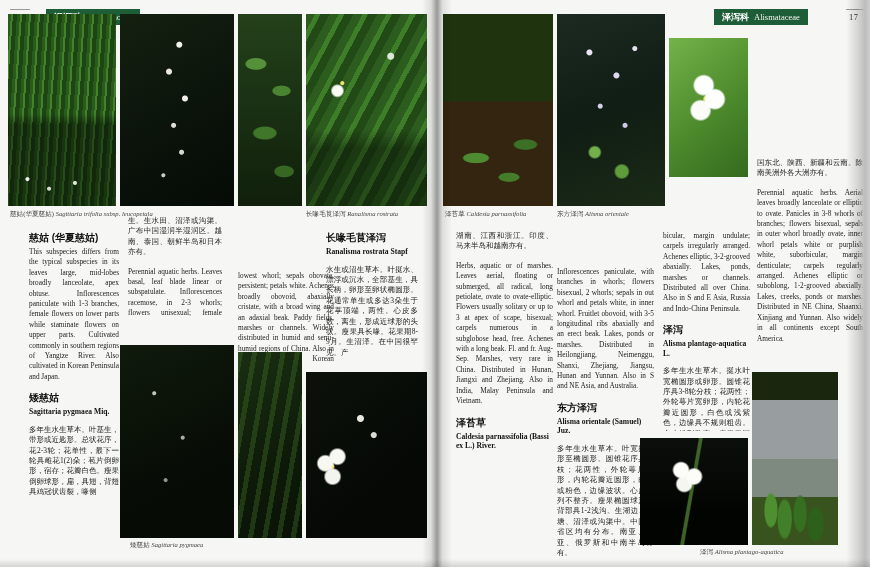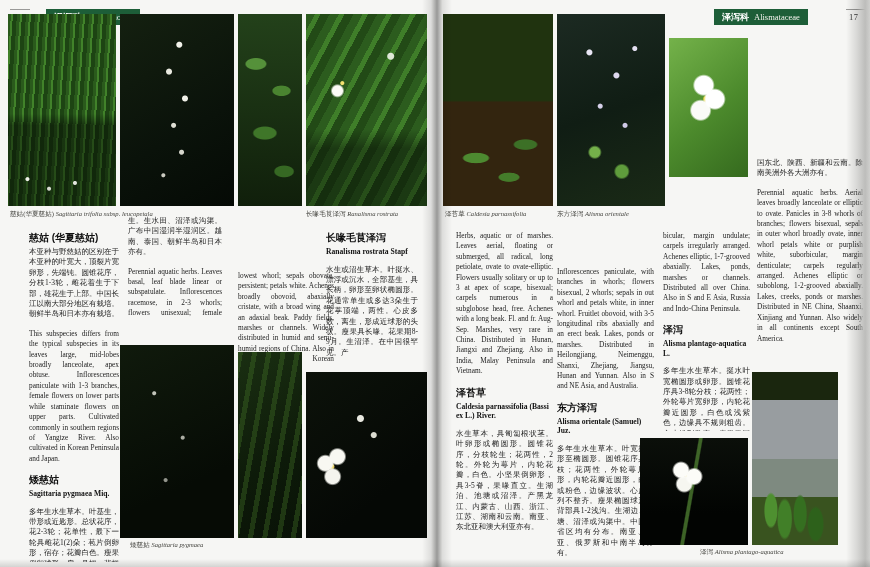--- a/index.html
+++ b/index.html
@@ -137,21 +137,20 @@
     <span>慈姑(华夏慈姑)</span>
     <span class="la">Sagittaria trifolia subsp. leucopetala</span>
   </div>
   <div class="abs cap" style="left:306px;top:210px;">
     <span>长喙毛茛泽泻</span>
     <span class="la">Ranalisma rostrata</span>
   </div>
 
   <div class="abs col" style="left:29px;top:231px;width:90px;height:331px;">
     <div class="hcn">慈姑 (华夏慈姑)</div>
-    <p class="cn">本亚种与野慈姑的区别在于本亚种的叶宽大，顶裂片宽卵形，先端钝。圆锥花序，分枝1-3轮，雌花着生于下部，雄花生于上部。中国长江以南大部分地区有栽培。朝鲜半岛和日本亦有栽培。</p>
     <p class="en">This subspecies differs from the typical subspecies in its leaves large, mid-lobes broadly lanceolate, apex obtuse. Inflorescences paniculate with 1-3 branches, female flowers on lower parts while staminate flowers on upper parts. Cultivated commonly in southern regions of Yangtze River. Also cultivated in Korean Peninsula and Japan.</p>
     <div class="hcn mt8">矮慈姑</div>
     <div class="hla">Sagittaria pygmaea Miq.</div>
     <p class="cn">多年生水生草本。叶基生，带形或近匙形。总状花序，花2-3轮；花单性，最下一轮具雌花1(2)朵；苞片倒卵形，宿存；花瓣白色。瘦果倒卵球形，扁，具翅，背翅具鸡冠状齿裂，喙侧</p>
   </div>
 
   <div class="abs col" style="left:128px;top:216px;width:94px;height:104px;">
     <p class="cn">生。生水田、沼泽或沟渠。广布中国湿润半湿润区。越南、泰国、朝鲜半岛和日本亦有。</p>
     <p class="en">Perennial aquatic herbs. Leaves basal, leaf blade linear or subspatulate. Inflorescences racemose, in 2-3 whorls; flowers unisexual; female flowers number not exceeding 2, restricted to</p>
   </div>
@@ -181,37 +180,37 @@
   <div class="abs cap" style="left:445px;top:210px;">
     <span>泽苔草</span>
     <span class="la">Caldesia parnassifolia</span>
   </div>
   <div class="abs cap" style="left:557px;top:210px;">
     <span>东方泽泻</span>
     <span class="la">Alisma orientale</span>
   </div>
 
   <div class="abs col" style="left:456px;top:231px;width:97px;height:332px;">
+    <p class="cn">湖南、江西和浙江。印度、马来半岛和越南亦有。</p>
     <p class="en">Herbs, aquatic or of marshes. Leaves aerial, floating or submerged, all radical, long petiolate, ovate to ovate-elliptic. Flowers usually solitary or up to 3 at apex of scape, bisexual; carpels numerous in a subglobose head, free. Achenes with a long beak. Fl. and fr. Aug-Sep. Marshes, very rare in China. Distributed in Hunan, Jiangxi and Zhejiang. Also in India, Malay Peninsula and Vietnam.</p>
     <div class="hcn mt8">泽苔草</div>
     <div class="hla">Caldesia parnassifolia (Bassi ex L.) River.</div>
-    <p class="cn">水生草本，具匍匐根状茎。叶卵形或椭圆形。圆锥花序，分枝轮生；花两性，2轮。外轮为萼片，内轮花瓣，白色。小坚果倒卵形，具3-5脊，果喙直立。生湖泊、池塘或沼泽。产黑龙江、内蒙古、山西、浙江、江苏、湖南和云南。南亚、东北亚和澳大利亚亦有。</p>
 
   </div>
 
   <div class="abs col" style="left:557px;top:231px;width:97px;height:332px;margin-top:36px;">
     <p class="en">Inflorescences paniculate, with branches in whorls; flowers bisexual, 2 whorls; sepals in out whorl and petals white, in inner whorl. Fruitlet obovoid, with 3-5 longitudinal ribs abaxially and an erect beak. Lakes, ponds or marshes. Distributed in Heilongjiang, Neimenggu, Shanxi, Zhejiang, Jiangsu, Hunan and Yunnan. Also in S and NE Asia, and Australia.</p>
     <div class="hcn mt8">东方泽泻</div>
     <div class="hla">Alisma orientale (Samuel) Juz.</div>
     <p class="cn">多年生水生草本。叶宽披针形至椭圆形。圆锥花序具分枝；花两性，外轮萼片卵形，内轮花瓣近圆形，白色或粉色，边缘波状。心皮排列不整齐。瘦果椭圆球形，背部具1-2浅沟。生湖边、水塘、沼泽或沟渠中。中国各省区均有分布。南亚、东亚、俄罗斯和中南半岛亦有。</p>
     <p class="en">Perennial aquatic herbs. Leaf blade broadly lanceolate to elliptic. Panicles, branched; flowers bisexual; outer whorl sepals ovate, inner whorl petals white or pinkish, subor-</p>
   </div>
 
   <div class="abs col" style="left:663px;top:231px;width:87px;height:200px;">
-    <p class="en">bicular, margin undulate; carpels irregularly arranged. Achenes elliptic, 1-7-grooved abaxially. Lakes, ponds, marshes or channels. Distributed all over China. Also in S and E Asia, Russia and Indo-China Peninsula.</p>
+    <p class="en">bicular, margin undulate; carpels irregularly arranged. Achenes elliptic, 3-2-grooved abaxially. Lakes, ponds, marshes or channels. Distributed all over China. Also in S and E Asia, Russia and Indo-China Peninsula.</p>
     <div class="hcn mt8">泽泻</div>
     <div class="hla">Alisma plantago-aquatica L.</div>
     <p class="cn">多年生水生草本。挺水叶宽椭圆形或卵形。圆锥花序具3-8轮分枝；花两性；外轮萼片宽卵形，内轮花瓣近圆形，白色或浅紫色，边缘具不规则粗齿。心皮排列整齐。瘦果椭圆形或近长圆形，背部具1-2条不明显浅沟。生湖边、溪流、池塘或沼泽等处。产中</p>
   </div>
 
   <div class="abs col" style="left:757px;top:158px;width:106px;height:190px;">
     <p class="cn">国东北、陕西、新疆和云南。除南美洲外各大洲亦有。</p>
     <p class="en">Perennial aquatic herbs. Aerial leaves broadly lanceolate or elliptic to ovate. Panicles in 3-8 whorls of branches; flowers bisexual, sepals in outer whorl broadly ovate, inner whorl petals white or purplish white, suborbicular, margin denticulate; carpels regularly arranged. Achenes elliptic or suboblong, 1-2-grooved abaxially. Lakes, creeks, ponds or marshes. Distributed in NE China, Shaanxi, Xinjiang and Yunnan. Also widely in all continents except South America.</p>
   </div>
 

